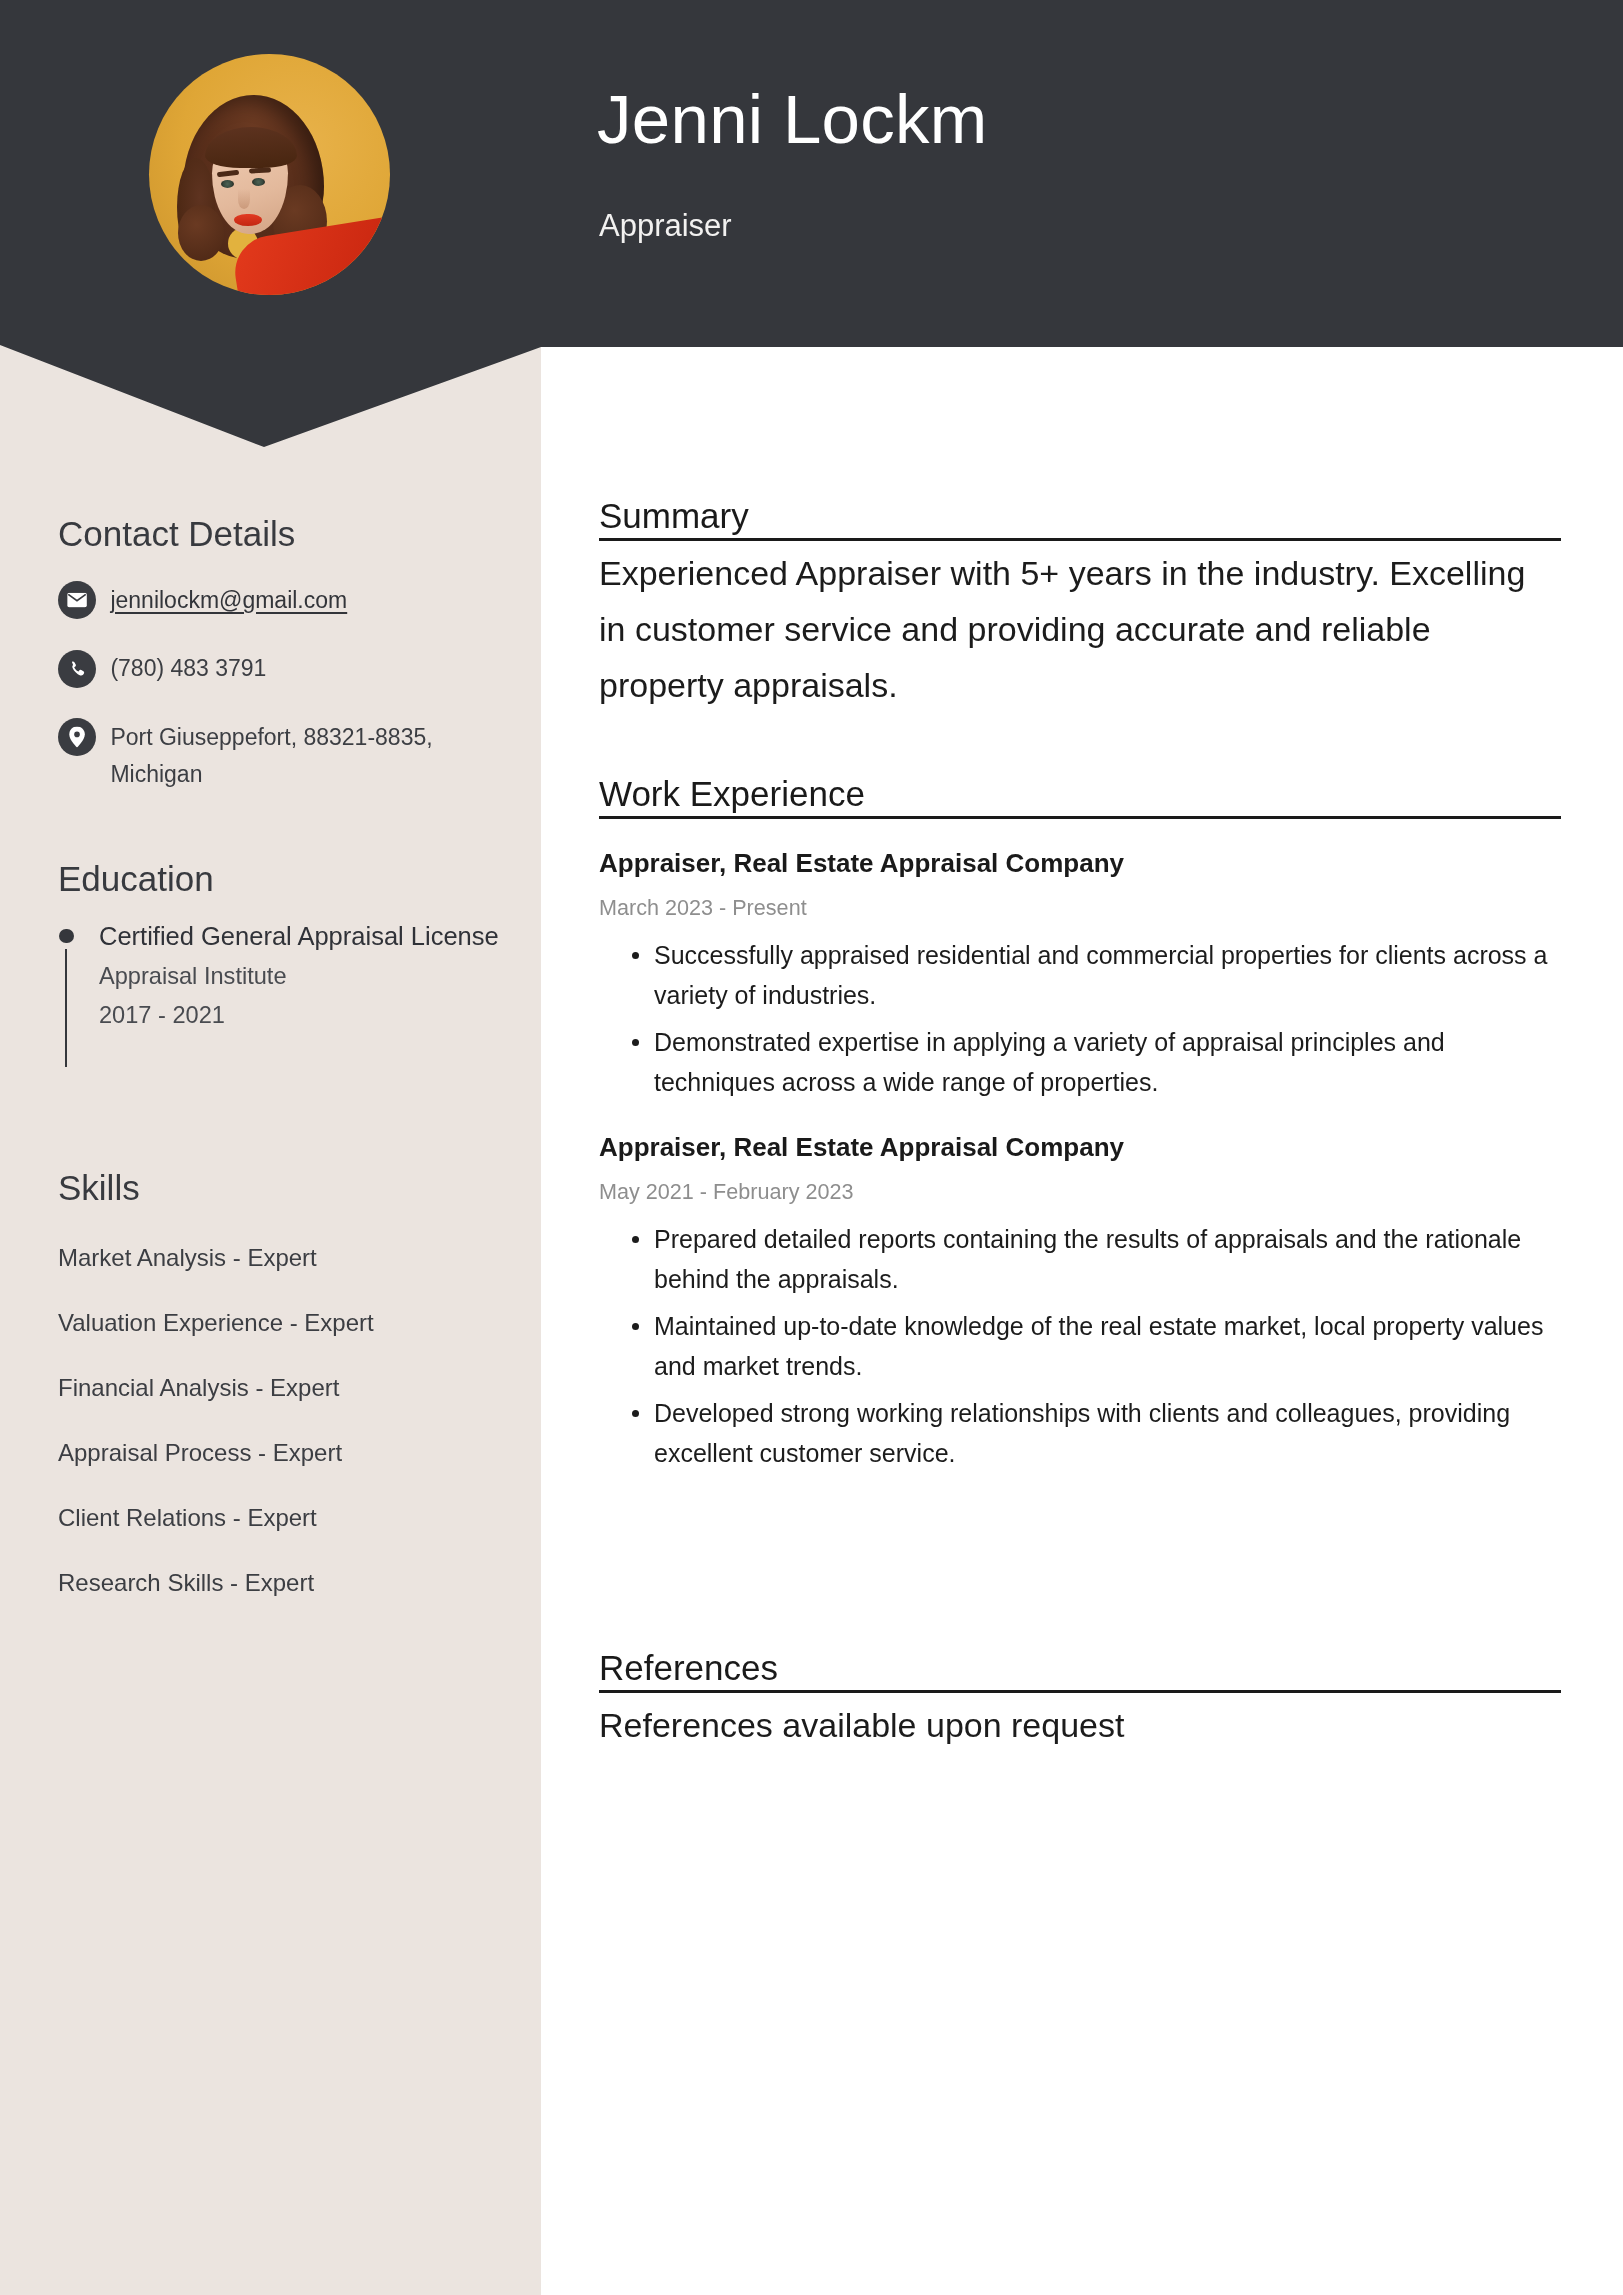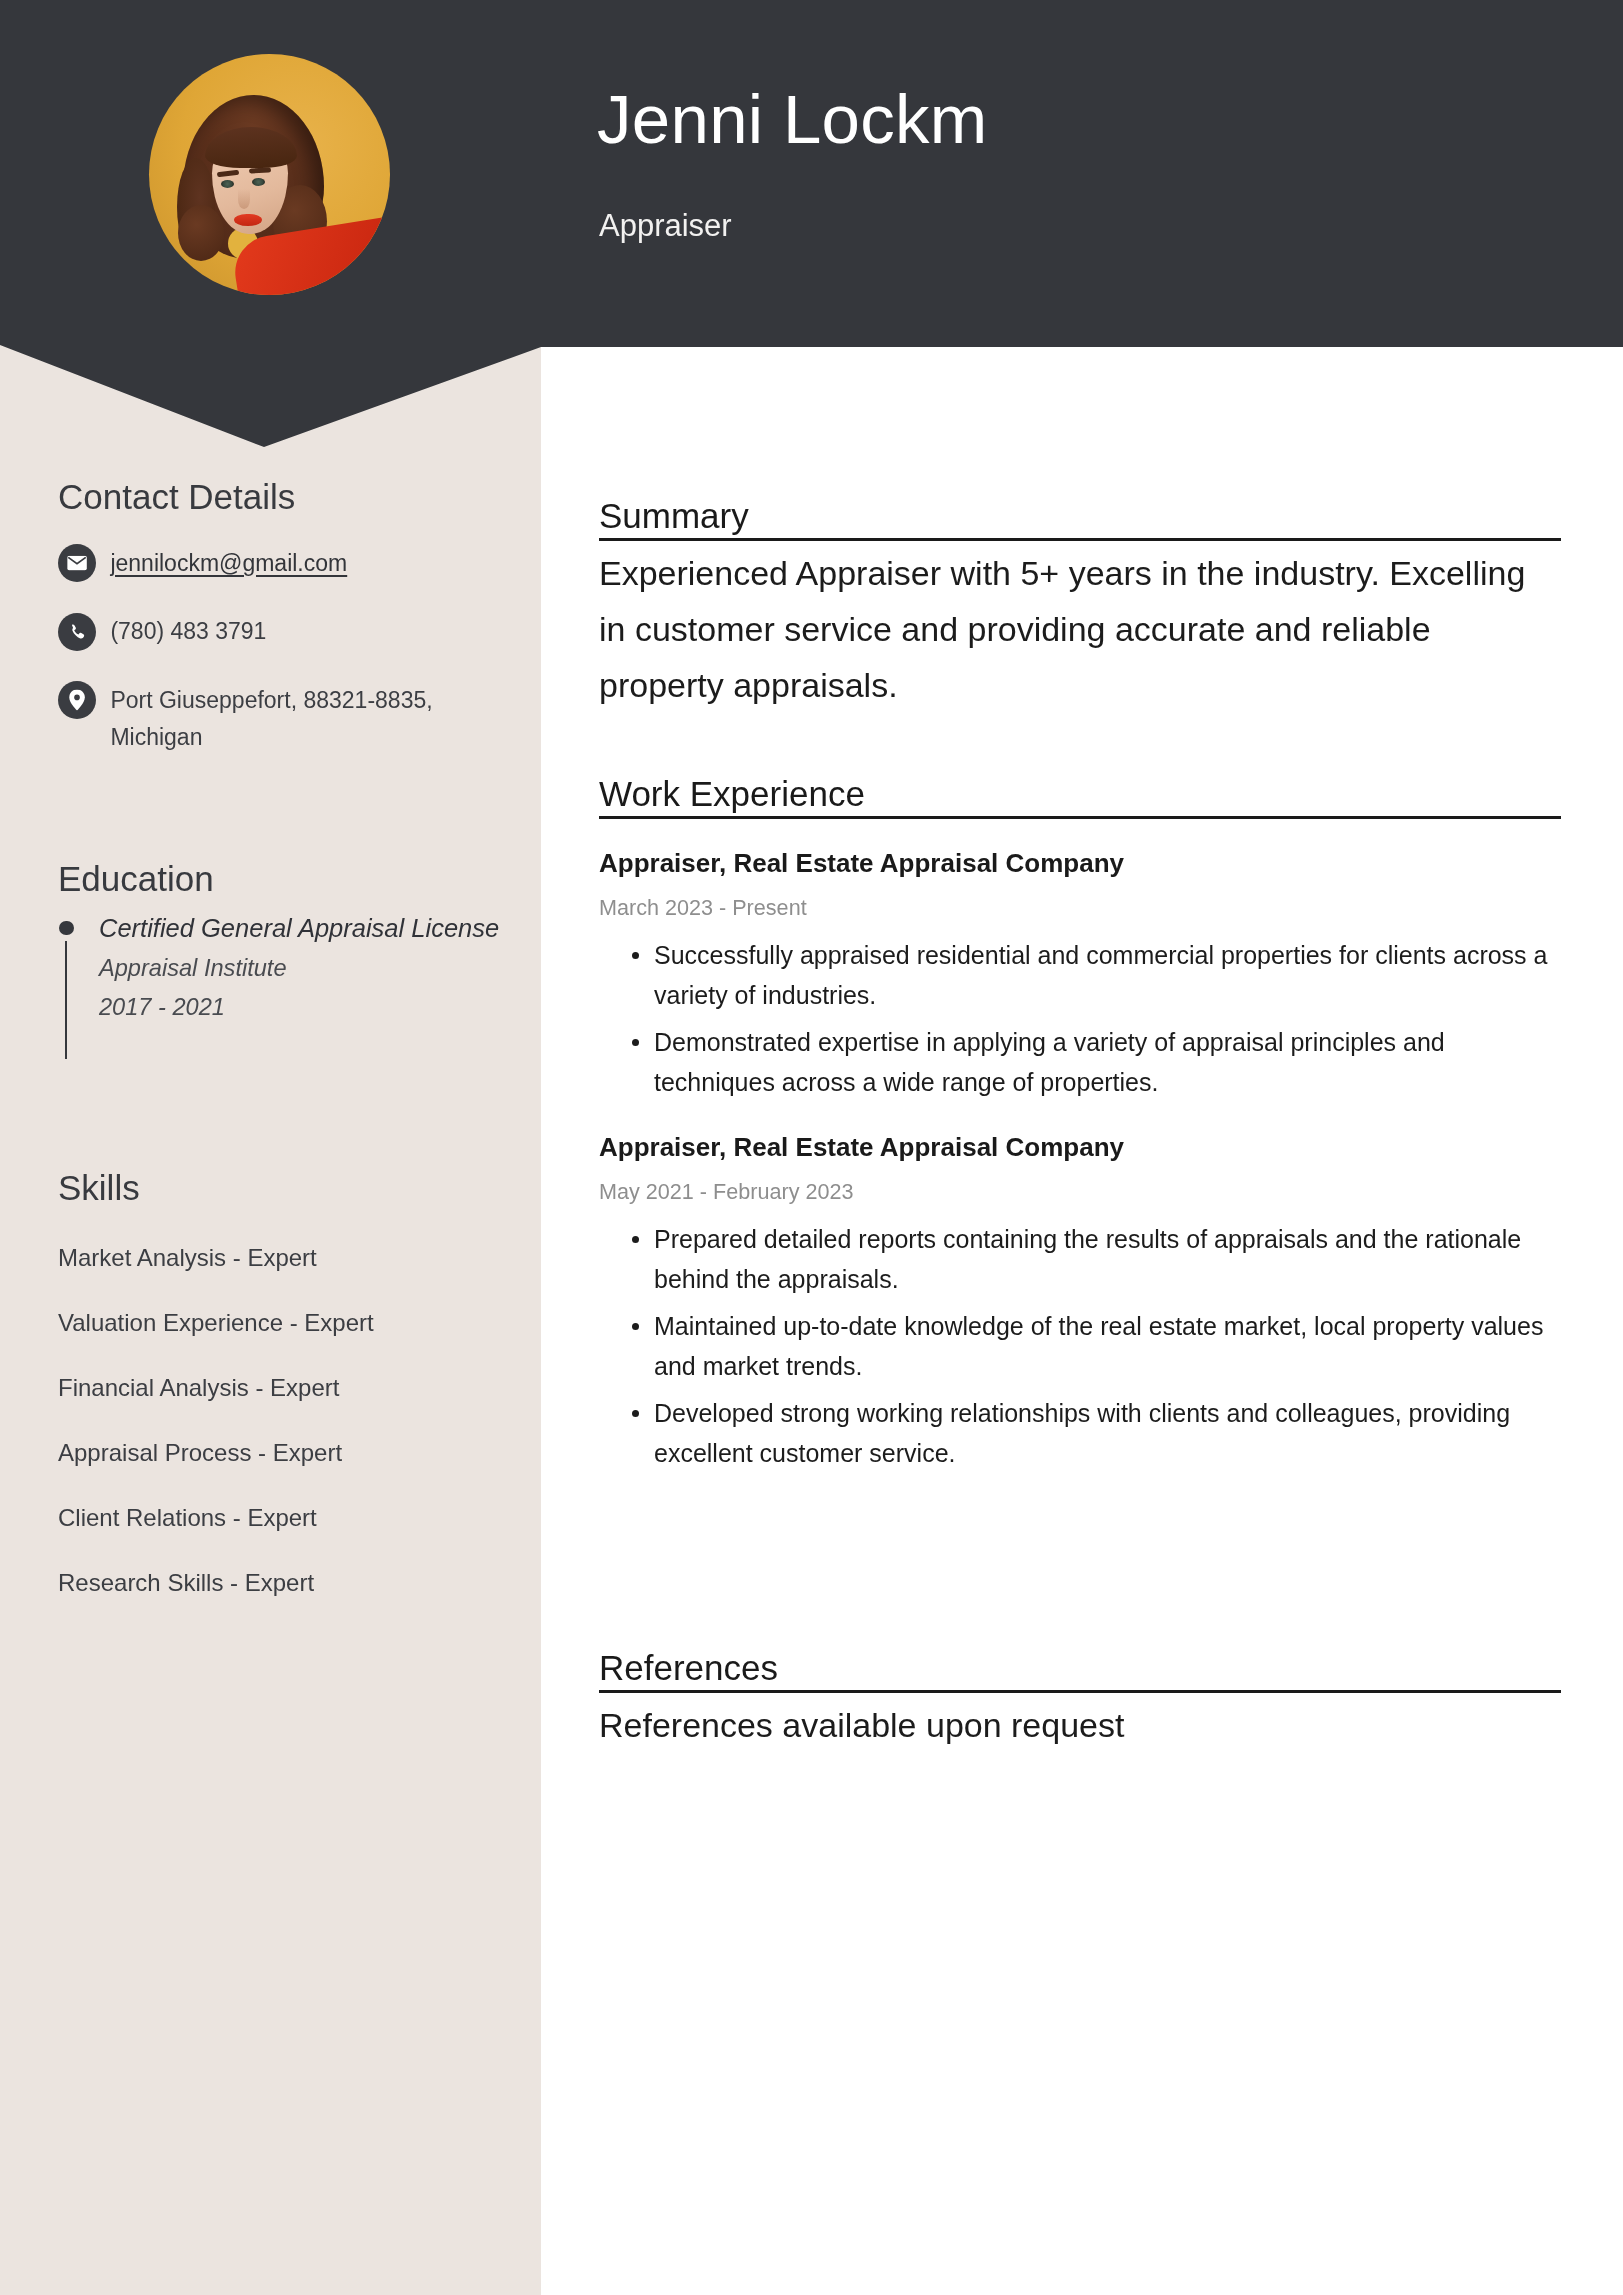--- a/index.html
+++ b/index.html
@@ -165,21 +165,21 @@
     left: 58px;
     width: 445px;
   }
   .sb-heading {
     color: #383A3F;
     font-size: 35px;
     font-weight: 400;
     line-height: 1;
   }
 
-  .sb-contact { top: 479px; }
+  .sb-contact { top: 516px; }
   .contact-row {
     display: flex;
     align-items: flex-start;
     margin-top: 29px;
   }
   .contact-icon {
     flex: 0 0 auto;
     width: 38px; height: 38px;
     border-radius: 50%;
     background: #3A3C41;
@@ -197,23 +197,22 @@
   }
   .contact-text.link {
     color: #33353A;
     text-decoration: underline;
     text-underline-offset: 3.9px;
   }
 
   .sb-education { top: 861px; }
   .edu-item {
     position: relative;
-    margin-top: 14px;
+    margin-top: 22px;
     padding-left: 41px;
-    font-style: italic;
   }
   .edu-dot {
     position: absolute;
     left: 1.3px; top: 10.5px;
     width: 14.4px; height: 14.4px;
     border-radius: 50%;
     background: #35373C;
   }
   .edu-line {
     position: absolute;

